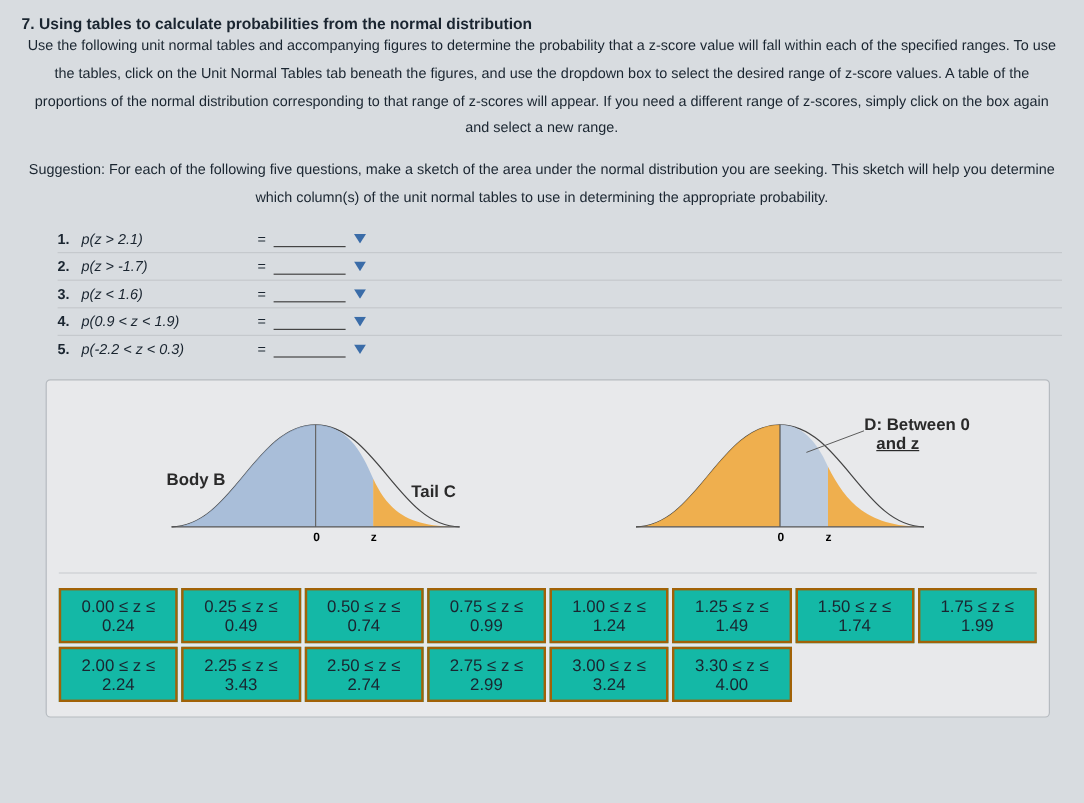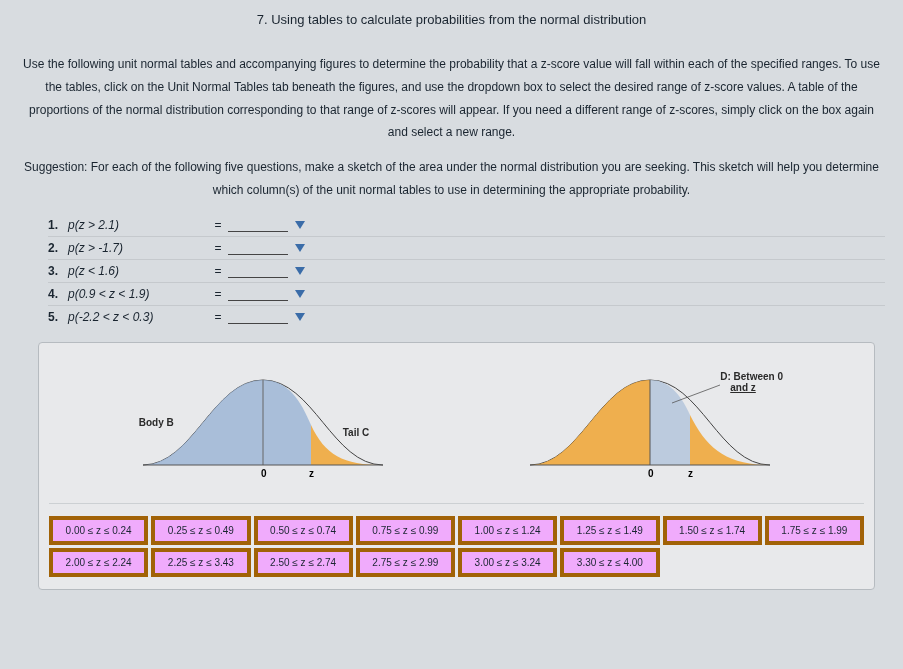--- a/index.html
+++ b/index.html
@@ -7,23 +7,22 @@
       font-family: Arial, Helvetica, sans-serif;
       background: #d8dce0;
       color: #1a2530;
       width: 903px;
       height: 669px;
       overflow: hidden;
       padding: 12px 18px;
     }
     .title {
       font-size: 13px;
-      font-weight: normal;
-      margin-bottom: 26px;
-      text-align: center;
+      font-weight: bold;
+      margin-bottom: 0;
     }
     .para {
       font-size: 12px;
       line-height: 1.9;
       margin-bottom: 12px;
       text-align: center;
     }
     .questions {
       margin: 10px 0 14px 30px;
       font-size: 12px;
@@ -66,36 +65,36 @@
       justify-content: space-around;
       align-items: flex-end;
       padding: 10px 20px 18px 20px;
       border-bottom: 1px solid #ccd0d3;
       margin-bottom: 12px;
     }
     .curve-wrap { position: relative; }
     .curve-wrap svg { display: block; }
     .label-fig {
       position: absolute;
-      font-size: 10px;
+      font-size: 14px;
       font-weight: bold;
       color: #2a2a2a;
       white-space: nowrap;
     }
     .axis-lbl { font-size: 10px; font-weight: bold; }
     
     .tabs-grid {
       display: grid;
       grid-template-columns: repeat(8, 1fr);
       gap: 3px;
     }
     .tab-cell {
-      background: #f0abfc;
-      border: 4px solid #a16207;
-      font-size: 10px;
+      background: #14b8a6;
+      border: 2px solid #a16207;
+      font-size: 14px;
       padding: 5px 2px;
       text-align: center;
       cursor: pointer;
     }
   </style>
 </head>
 <body>
 
 <div class="title">7. Using tables to calculate probabilities from the normal distribution</div>
 

